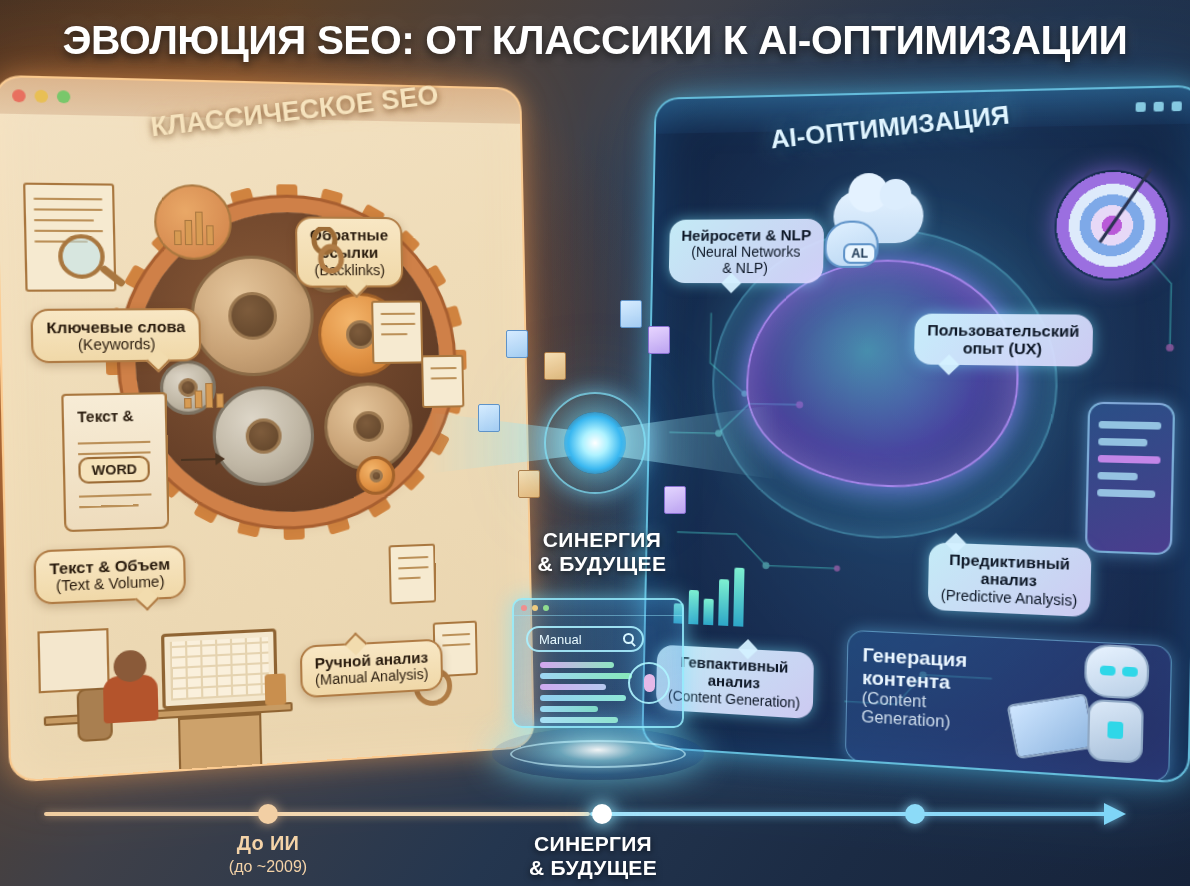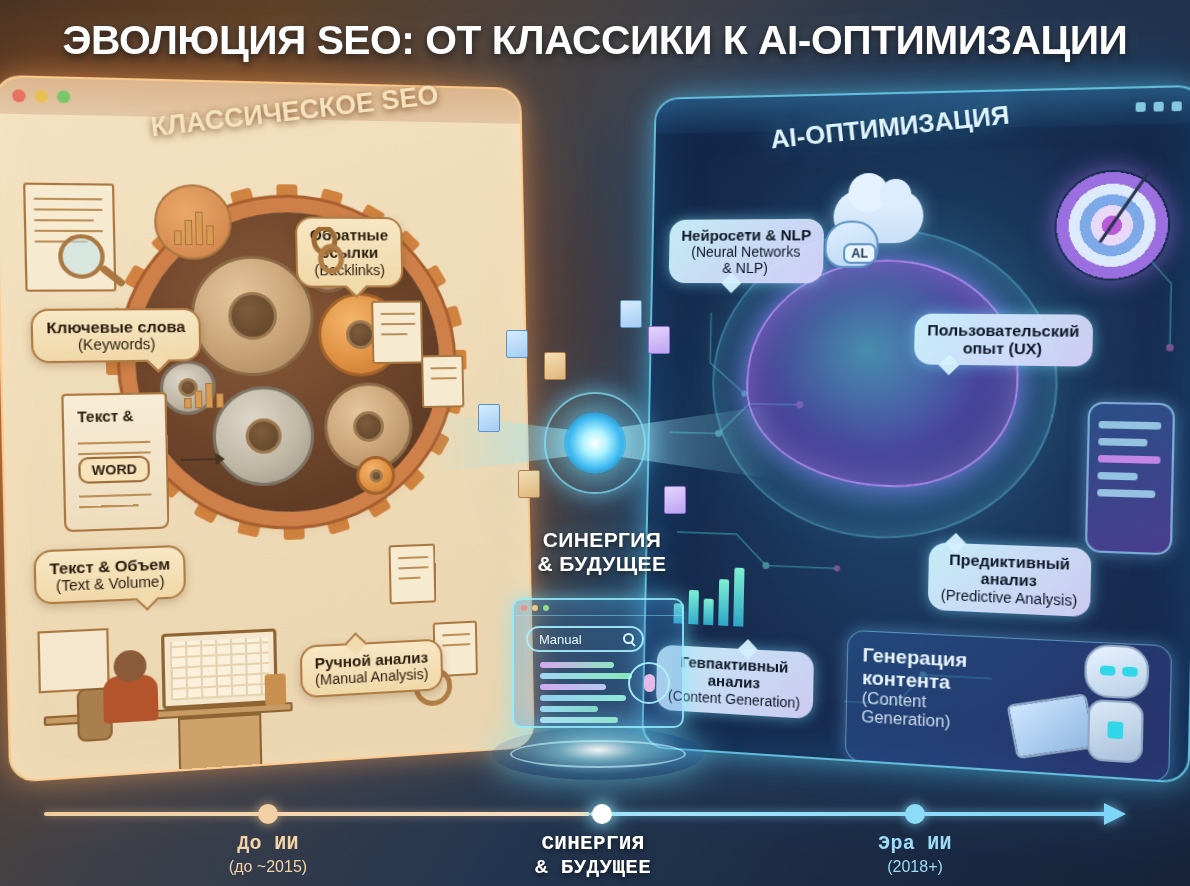--- a/index.html
+++ b/index.html
@@ -384,21 +384,21 @@
   .tl-arrow {
     position: absolute; left: 1104px; top: 13px; width: 0; height: 0;
     border-left: 22px solid #7fd5f7; border-top: 11px solid transparent; border-bottom: 11px solid transparent;
     filter: drop-shadow(0 0 6px rgba(130,220,255,0.7));
   }
   .tl-dot { position: absolute; top: 14px; width: 20px; height: 20px; border-radius: 50%; }
   .tl-dot.a { left: 258px; background: #f2cfa4; box-shadow: 0 0 12px rgba(245,200,150,0.7); }
   .tl-dot.b { left: 592px; background: #ffffff; box-shadow: 0 0 16px rgba(160,240,255,0.95), 0 0 30px rgba(110,220,255,0.7); }
   .tl-dot.c { left: 905px; background: #8cdbf8; box-shadow: 0 0 12px rgba(140,220,255,0.75); }
   .tl-item { position: absolute; top: 42px; text-align: center; }
-  .tl-item .t { display:block; font-size: 20px; font-weight: bold; letter-spacing: 0.3px; font-family: Liberation Mono, monospace; }
+  .tl-item .t { display:block; font-size: 20px; font-weight: bold; letter-spacing: 0.3px; }
   .tl-item .s { display:block; font-size: 16px; margin-top: 3px; }
   .tl-a { left: 168px; width: 200px; color: #f4d3a8; }
   .tl-b { left: 488px; width: 210px; color: #ffffff; }
   .tl-b .t { font-size: 21px; line-height: 1.15; text-shadow: 0 2px 6px rgba(0,0,0,0.6); }
   .tl-c { left: 815px; width: 200px; color: #9cdcf6; }
 </style>
 </head>
 <body>
 
 <div class="title-bar">
@@ -701,23 +701,19 @@
   <div class="tl-line-left"></div>
   <div class="tl-line-right"></div>
   <div class="tl-arrow"></div>
 
   <span class="tl-dot a"></span>
   <span class="tl-dot b"></span>
   <span class="tl-dot c"></span>
 
   <div class="tl-item tl-a">
     <span class="t">До ИИ</span>
-    <span class="s">(до ~2015)</span>
+    <span class="s">(до ~2009)</span>
   </div>
   <div class="tl-item tl-b">
     <span class="t">СИНЕРГИЯ</span>
     <span class="t">&amp; БУДУЩЕЕ</span>
   </div>
-  <div class="tl-item tl-c">
-    <span class="t">Эра ИИ</span>
-    <span class="s">(2018+)</span>
-  </div>
 </div>
 
 </body></html>

